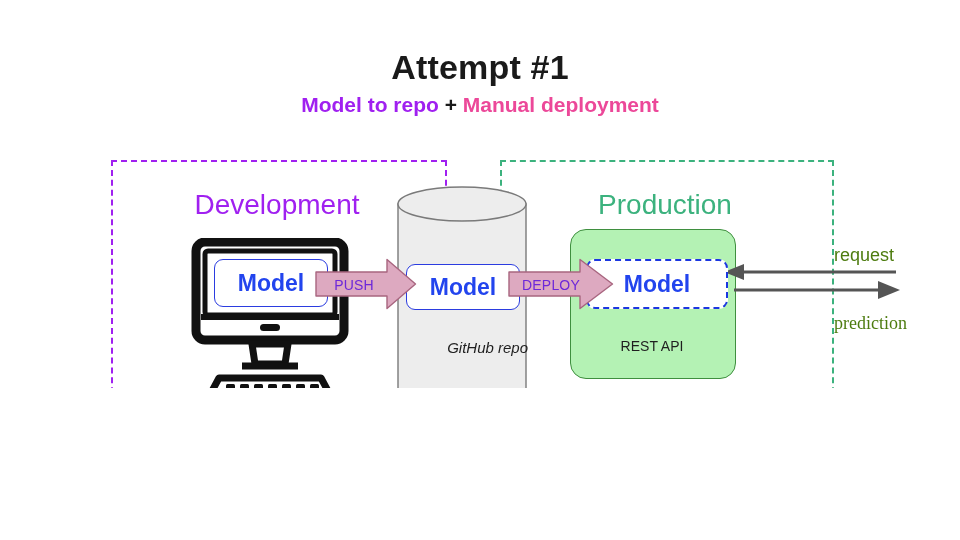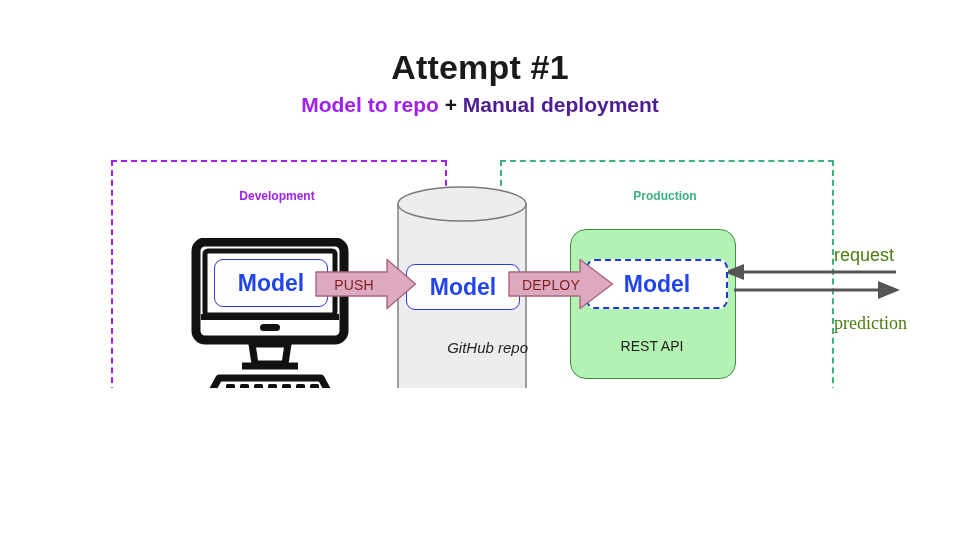--- a/index.html
+++ b/index.html
@@ -34,41 +34,41 @@
     left: 0; top: 93px;
     width: 960px;
     text-align: center;
     font-size: 21px;
     font-weight: bold;
     color: #1a1a1a;
     white-space: nowrap;
   }
   #subtitle .seg-push { color: #a020f0; }
   #subtitle .seg-plus { color: #1a1a1a; }
-  #subtitle .seg-manual { color: #4c1d95; }
+  #subtitle .seg-manual { color: #ec4899; }
 
   
   .region {
     position: absolute;
     background: transparent;
   }
   #dev-region {
     left: 111px; top: 160px;
     width: 332px; height: 318px;
     border: 2px dashed #a020f0;
   }
   #prod-region {
     left: 500px; top: 160px;
     width: 330px; height: 318px;
     border: 2px dashed #3cb27e;
   }
   .region-label {
     position: absolute;
-    font-size: 12px;
-    font-weight: bold;
+    font-size: 28px;
+    font-weight: normal;
     white-space: nowrap;
   }
   #dev-label {
     left: 111px; top: 189px;
     width: 332px;
     text-align: center;
     color: #a020f0;
   }
   #prod-label {
     left: 500px; top: 189px;
@@ -172,21 +172,21 @@
   
   .block-arrow {
     position: absolute;
     z-index: 7;
   }
   #push-arrow { left: 315px; top: 258px; width: 102px; height: 52px; }
   #deploy-arrow { left: 508px; top: 258px; width: 106px; height: 52px; }
   .arrow-text {
     position: absolute;
     font-size: 14px;
-    color: #7f1d1d;
+    color: #6d28d9;
     font-weight: normal;
     letter-spacing: 0.2px;
     z-index: 8;
     white-space: nowrap;
   }
   #push-text { left: 315px; top: 277px; width: 78px; text-align: center; }
   #deploy-text { left: 509px; top: 277px; width: 84px; text-align: center; }
 
   
   #io-arrows {

